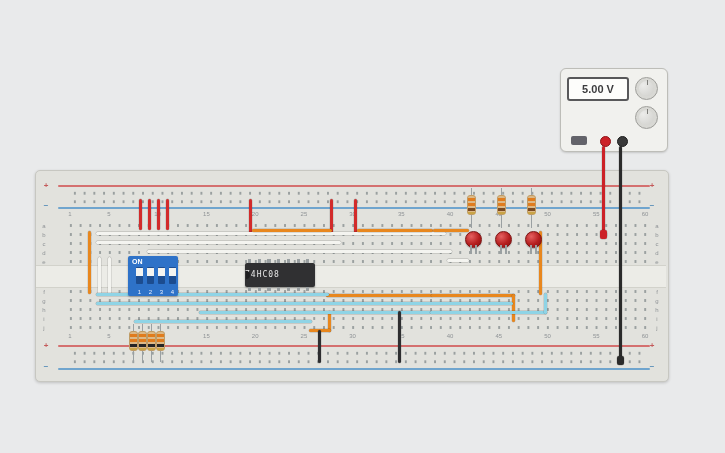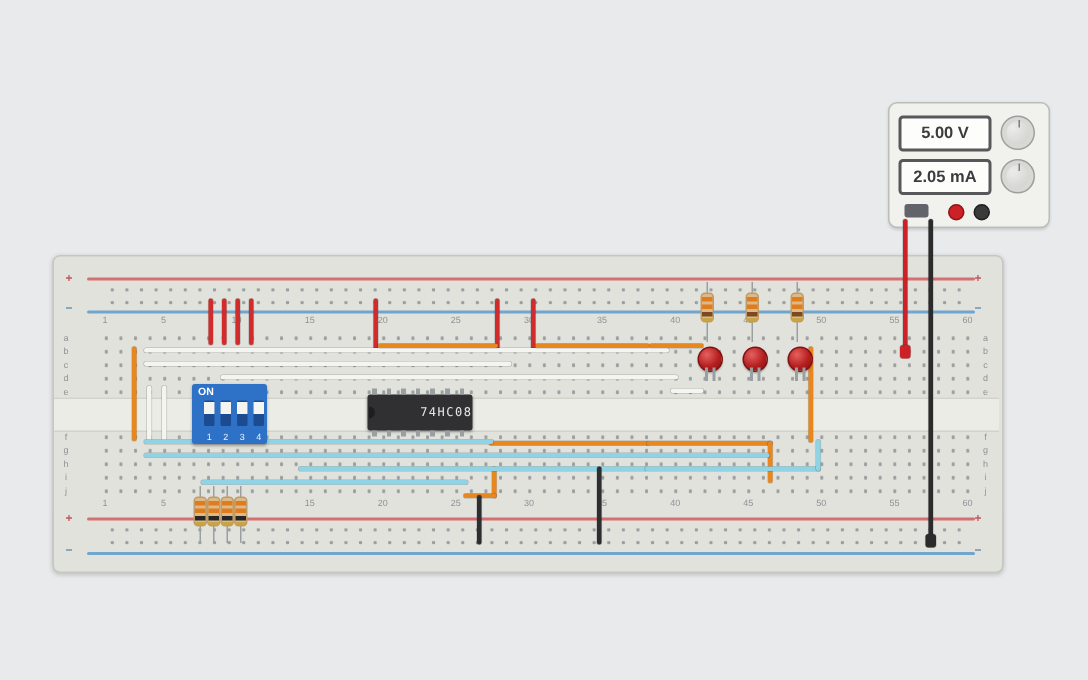--- a/index.html
+++ b/index.html
@@ -18,21 +18,21 @@
   .bnum,.bletter,.bsym{position:absolute;transform:translate(-50%,-50%);color:#8f9396;line-height:1;}
   .bnum{font-size:6px;}
   .bletter{font-size:6px;}
   .bsym{font-size:8px;font-weight:bold;}
 
   
   .wire{position:absolute;border-radius:2px;box-shadow:0 0 0 0.4px rgba(0,0,0,.22);}
 
   
   .ic{position:absolute;background:#303032;border-radius:2px;color:#e6e6e6;
-      font-family:"DejaVu Sans Mono",monospace;font-size:8px;text-align:right;letter-spacing:1px;
+      font-family:"DejaVu Sans Mono",monospace;font-size:8px;text-align:left;letter-spacing:1px;
       box-shadow:0 1px 2px rgba(0,0,0,.35);}
   .ic::before,.ic::after{content:"";position:absolute;left:3px;right:3px;height:4px;
       background:repeating-linear-gradient(90deg,#9aa0a2 0 3px,rgba(0,0,0,0) 3px 9.75px);}
   .ic::before{top:-4px}.ic::after{bottom:-4px}
   .ic .notch{position:absolute;left:1px;top:50%;transform:translateY(-50%);width:4px;height:8px;
       border-radius:0 4px 4px 0;background:#1e1e20;}
 
   
   .dip{position:absolute;background:#2e72c8;border-radius:2px;box-shadow:0 1px 2px rgba(0,0,0,.3);}
   .dip-label{position:absolute;top:2px;left:4px;color:#fff;font-size:7px;font-weight:bold;}
@@ -49,21 +49,21 @@
 
   
   .res{position:absolute;width:9px;}
   .res::before{content:"";position:absolute;left:3.7px;top:0;width:1.6px;height:100%;background:#9aa0a2;}
   .res-body{position:absolute;left:0;top:7px;width:9px;height:20px;background:#dcb988;
             border:1px solid #bf9c66;border-radius:3px;box-sizing:border-box;}
   .res-body .band{position:absolute;left:0;width:100%;height:3px;}
   .band.b0{top:2px}.band.b1{top:7px}.band.b2{top:12px}.band.b3{top:16px;height:2px}
 
   
-  .psu{position:absolute;left:592px;top:68px;width:106px;height:82px;background:#f1f1ee;
+  .psu{position:absolute;left:560px;top:68px;width:106px;height:82px;background:#f1f1ee;
        border:1px solid #bdbdb8;border-radius:6px;box-shadow:0 1px 2px rgba(0,0,0,.15);}
   .display{position:absolute;left:6px;width:58px;height:20px;background:#fdfdfb;border:2px solid #58585a;
            border-radius:3px;color:#3c3c3e;font-size:11px;font-weight:bold;line-height:20px;text-align:center;}
   .display.v{top:8px}.display.a{top:37px}
   .knob{position:absolute;right:9px;width:21px;height:21px;border-radius:50%;
         background:radial-gradient(circle at 35% 35%,#ececea,#c6c6c2);
         border:1px solid #9e9e9a;box-shadow:inset 0 0 0 3px #d8d8d4;}
   .knob::after{content:"";position:absolute;left:50%;top:2px;width:1.5px;height:5px;background:#7e7e7a;}
   .knob.k1{top:8px}.knob.k2{top:37px}
   .psu-switch{position:absolute;left:10px;bottom:6px;width:16px;height:9px;background:#63636a;border-radius:2px;}
@@ -84,21 +84,20 @@
   <div class="rail-line" style="left:58px;top:345px;width:592px;background:#cf4a4a;"></div>
   <div class="rail-line" style="left:58px;top:368px;width:592px;background:#4a90c8;"></div>
 
   <div class="dots rail" style="left:70px;top:189px;width:578px;height:17px;"></div>
   <div class="dots main" style="left:66px;top:221px;width:584px;height:45px;"></div>
   <div class="dots main" style="left:66px;top:287px;width:584px;height:45px;"></div>
   <div class="dots rail" style="left:70px;top:349px;width:578px;height:17px;"></div>
 
   <div class="psu">
     <div class="display v">5.00 V</div>
-    <div class="display a">2.05 mA</div>
     <div class="knob k1"></div>
     <div class="knob k2"></div>
     <div class="psu-switch"></div>
     <div class="term term-red"></div>
     <div class="term term-black"></div>
   </div>
 
 <div class="bnum" style="left: 70px; top: 214px;">1</div>
     <div class="bnum" style="left: 70px; top: 336px;">1</div>
     <div class="bnum" style="left: 108.984px; top: 214px;">5</div>

